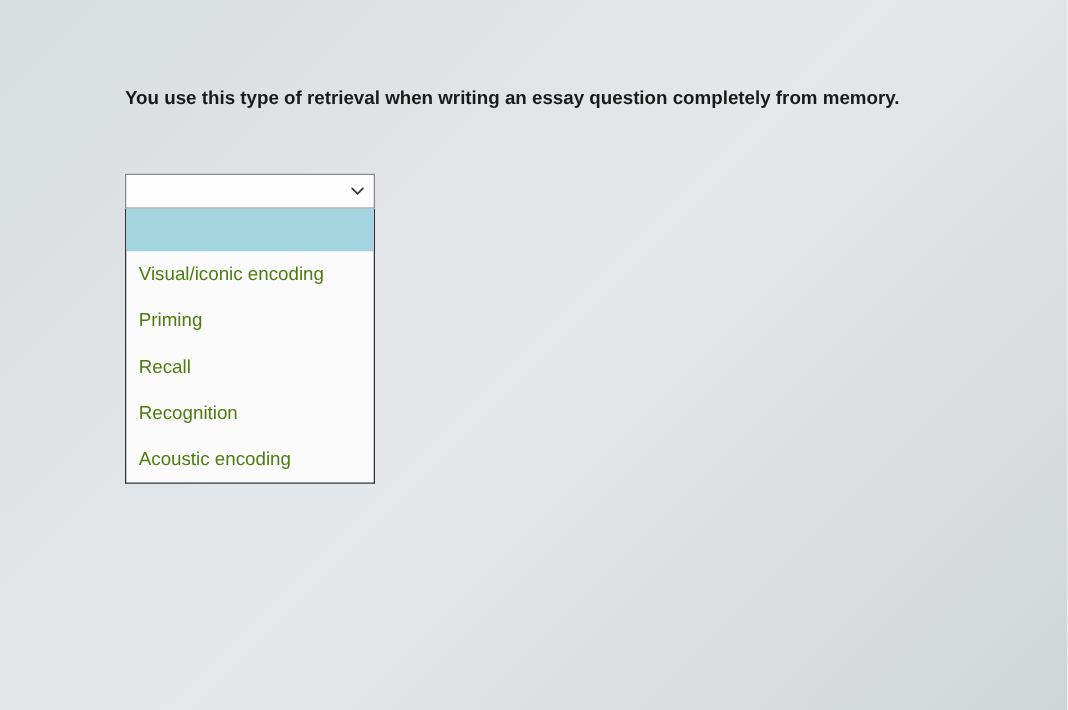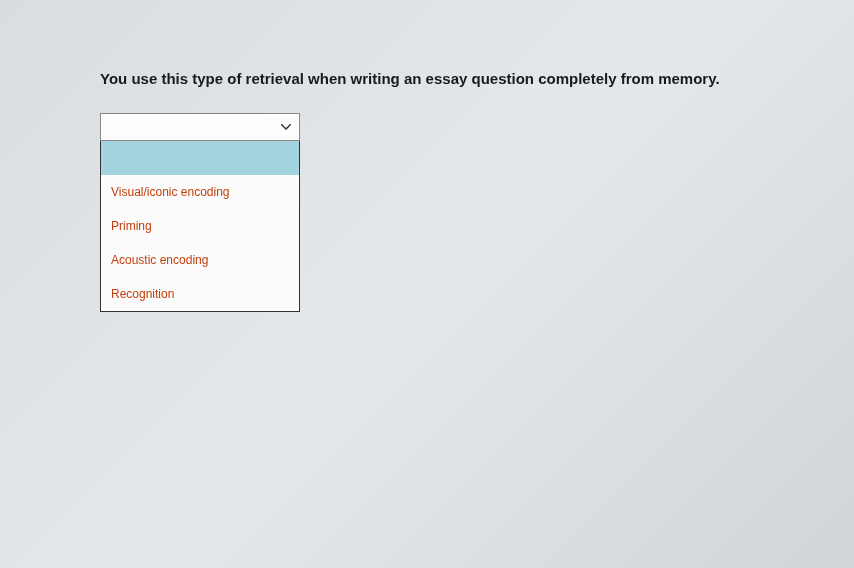--- a/index.html
+++ b/index.html
@@ -9,21 +9,21 @@
       background: linear-gradient(135deg, #d8dde0 0%, #e5e8ea 50%, #d0d5d8 100%);
       font-family: Arial, Helvetica, sans-serif;
       padding: 70px 60px 0 100px;
       overflow: hidden;
       position: relative;
     }
     .question-text {
       font-size: 15px;
       font-weight: bold;
       color: #1a1a1a;
-      margin-bottom: 26px;
+      margin-bottom: 52px;
     }
     .dropdown-wrap {
       position: relative;
       width: 200px;
     }
     .select-box {
       width: 200px;
       height: 28px;
       border: 1px solid #888;
       background: #fdfdfd;
@@ -41,22 +41,22 @@
       justify-content: center;
     }
     .options-list {
       width: 200px;
       border: 1px solid #333;
       border-top: none;
       background: #fbfbfb;
     }
     .option {
       padding: 10px 10px;
-      font-size: 12px;
-      color: #c2410c;
+      font-size: 15px;
+      color: #4d7c0f;
       cursor: pointer;
       border-bottom: 0;
     }
     .option.highlighted {
       background: #a4d4e0;
       height: 34px;
     }
   </style>
 </head>
 <body>
@@ -69,16 +69,17 @@
     <span class="chevron">
       <svg viewBox="0 0 10 6" width="10" height="6">
         <path d="M0 0 L5 5 L10 0" fill="none" stroke="#333" stroke-width="1.4"></path>
       </svg>
     </span>
   </div>
   <div class="options-list">
     <div class="option highlighted"></div>
     <div class="option">Visual/iconic encoding</div>
     <div class="option">Priming</div>
+    <div class="option">Recall</div>
+    <div class="option">Recognition</div>
     <div class="option">Acoustic encoding</div>
-    <div class="option">Recognition</div>
   </div>
 </div>
 
 </body></html>

